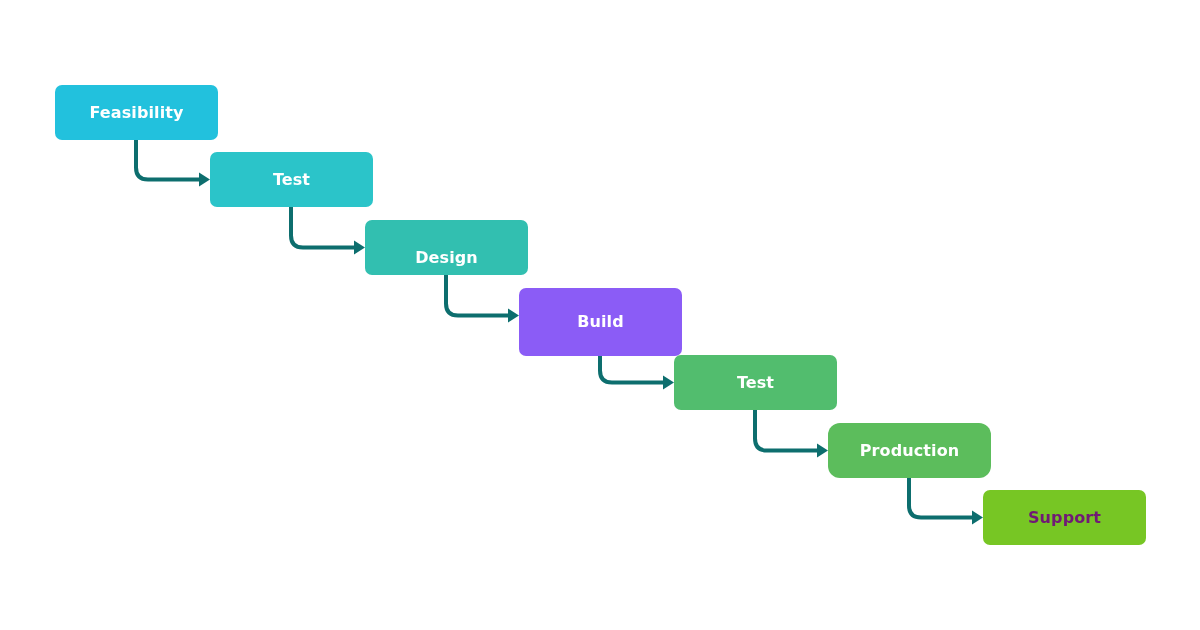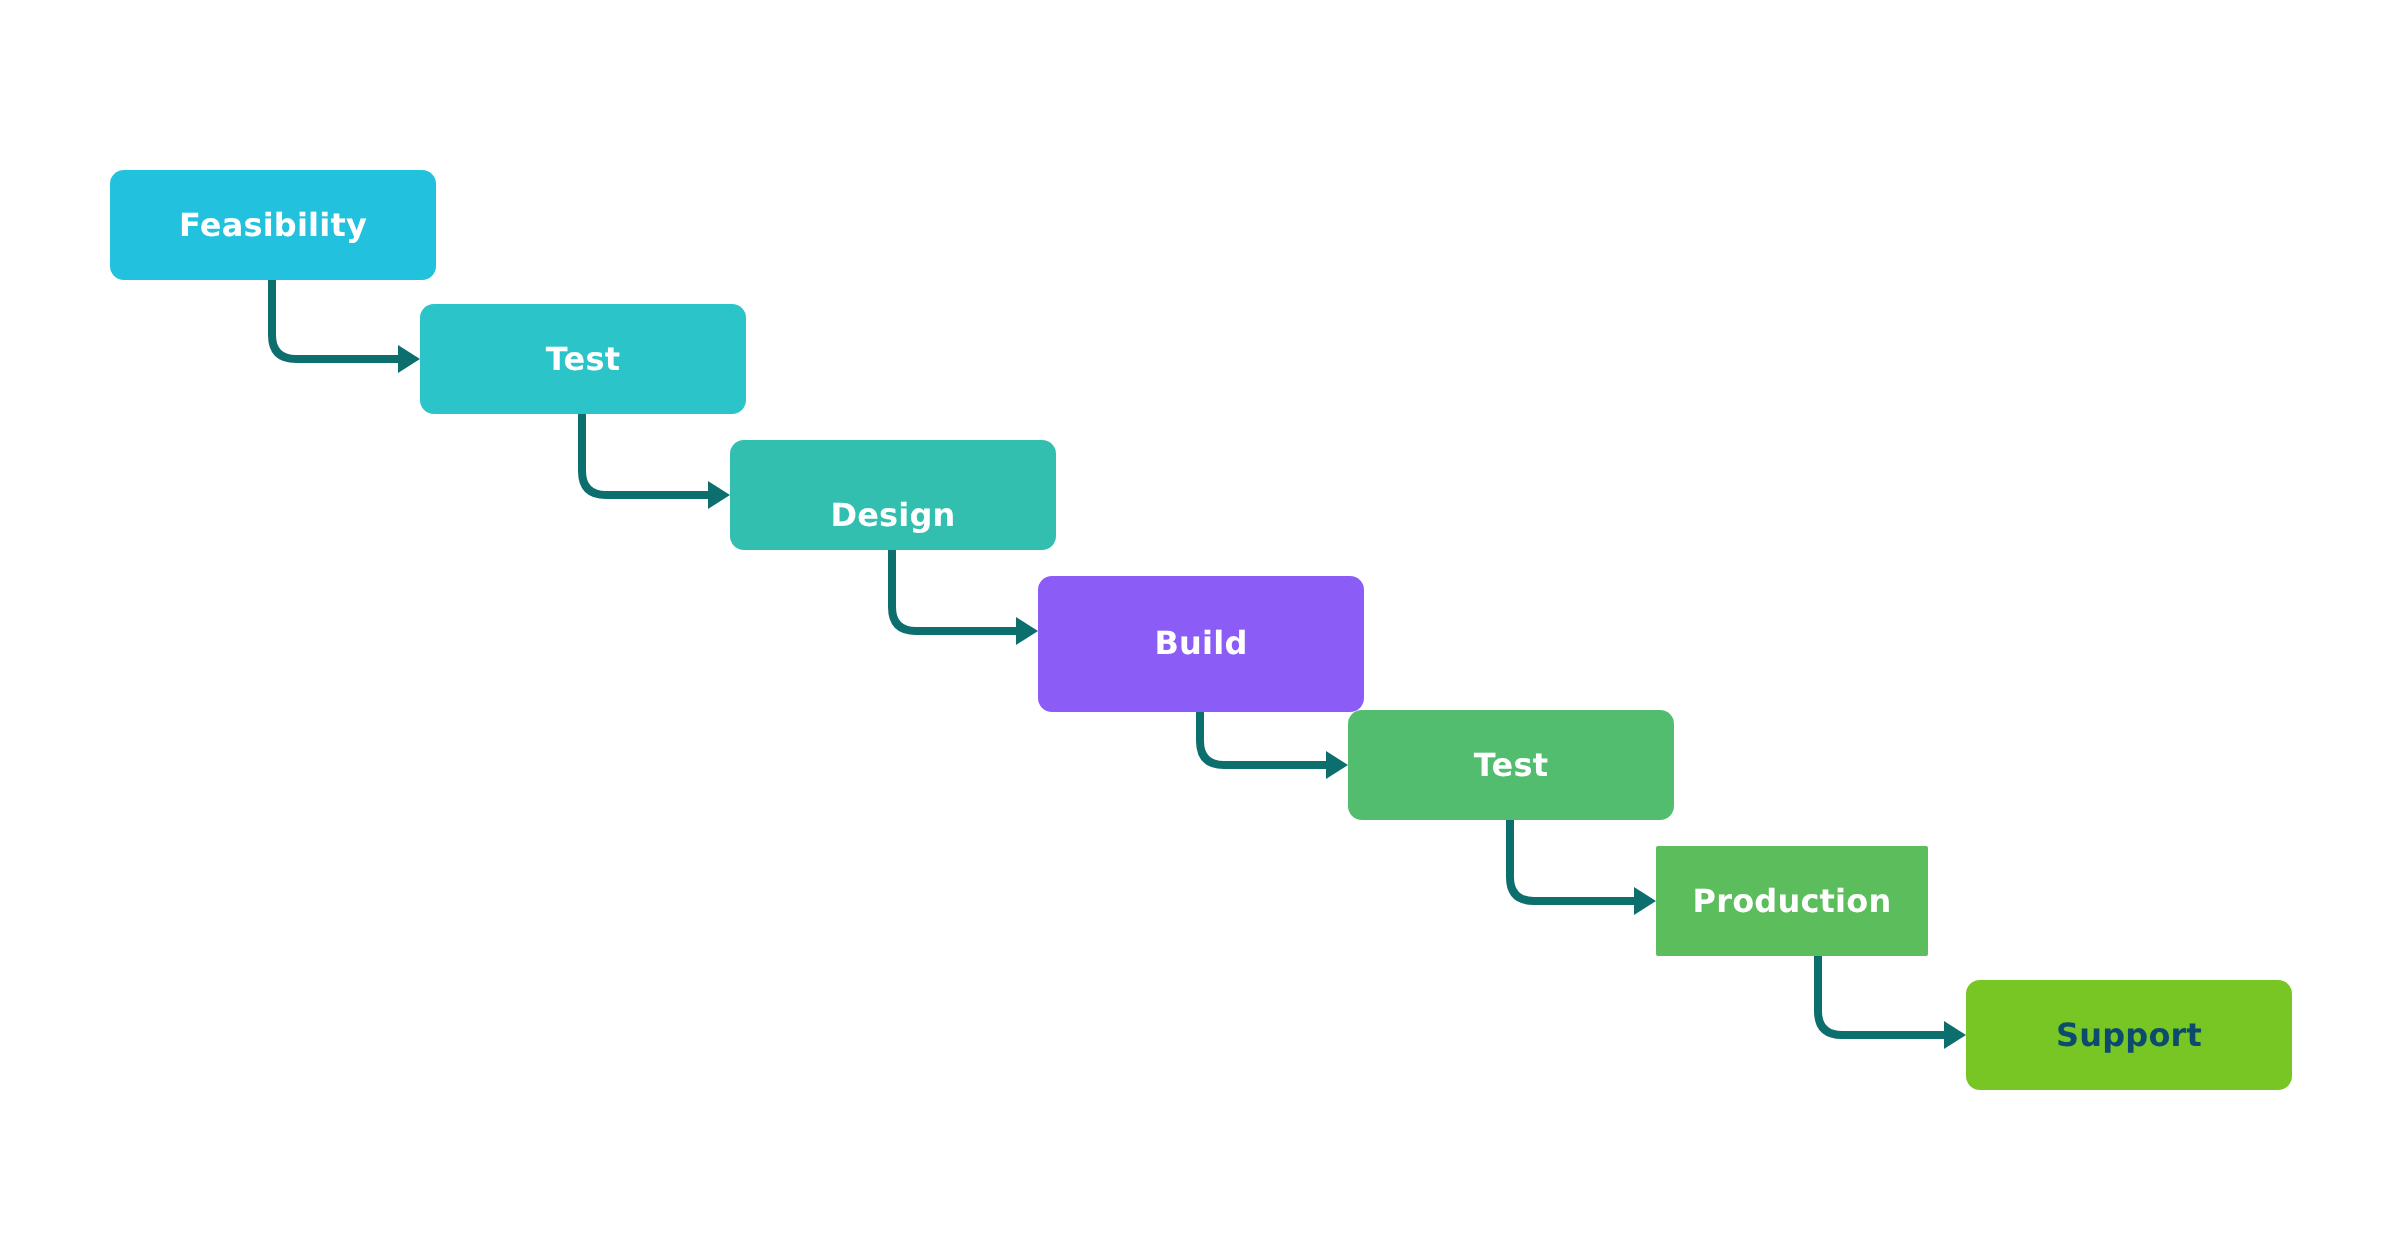--- a/index.html
+++ b/index.html
@@ -88,21 +88,21 @@
       </div>
       <div class="stage-box" style="left: 365px; top: 220px; width: 163px; height: 55px; background: rgb(50, 191, 176); border-radius: 7px;">
         <span class="stage-label" style="color: rgb(255, 255, 255); margin-top: 20px;">Design</span>
       </div>
       <div class="stage-box" style="left: 519px; top: 288px; width: 163px; height: 68px; background: #8b5cf6; border-radius: 7px;">
         <span class="stage-label" style="color: rgb(255, 255, 255);">Build</span>
       </div>
       <div class="stage-box" style="left: 674px; top: 355px; width: 163px; height: 55px; background: rgb(82, 189, 110); border-radius: 7px;">
         <span class="stage-label" style="color: rgb(255, 255, 255);">Test</span>
       </div>
-      <div class="stage-box" style="left: 828px; top: 423px; width: 136px; height: 55px; background: rgb(92, 189, 92); border-radius: 1px;">
+      <div class="stage-box" style="left: 828px; top: 423px; width: 163px; height: 55px; background: rgb(92, 189, 92); border-radius: 12px;">
         <span class="stage-label" style="color: rgb(255, 255, 255);">Production</span>
       </div>
       <div class="stage-box" style="left: 983px; top: 490px; width: 163px; height: 55px; background: rgb(119, 198, 36); border-radius: 7px;">
-        <span class="stage-label" style="color: #0c4a6e;">Support</span>
+        <span class="stage-label" style="color: #701a75;">Support</span>
       </div>
     </div>
 
 </div>
 
 </body></html>

